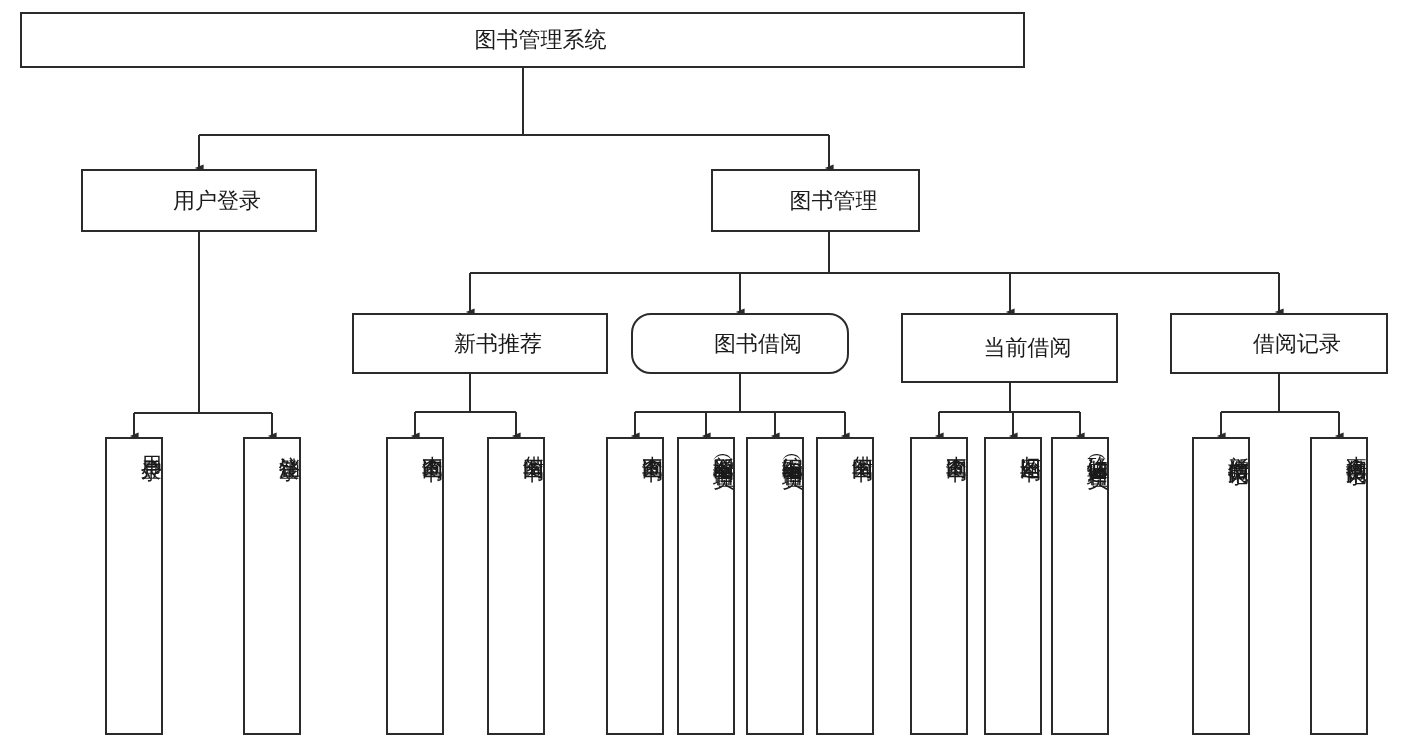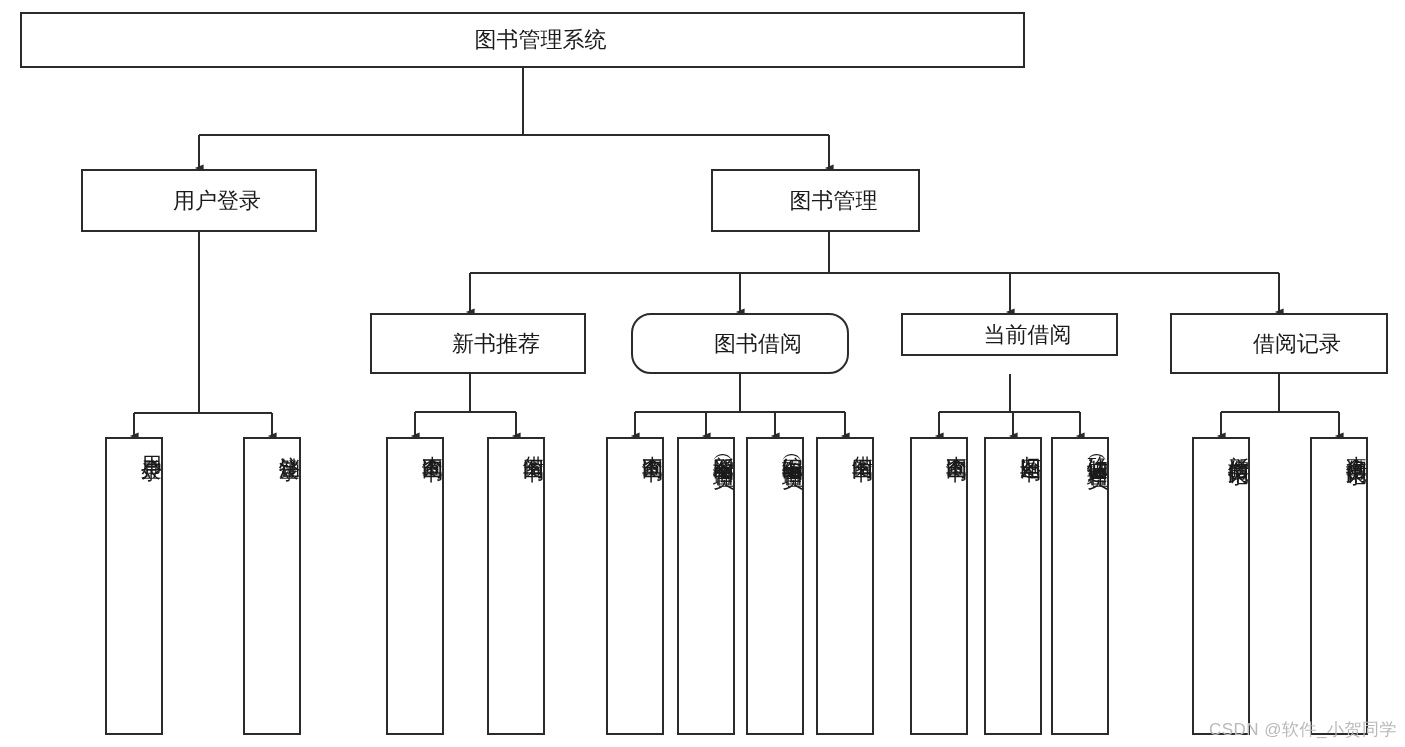--- a/index.html
+++ b/index.html
@@ -126,27 +126,27 @@
   <div id="node-layer">
       <div class="node horizontal" style="left: 20px; top: 12px; width: 1005px; height: 56px;">
         <span class="node-label">图书管理系统</span>
       </div>
       <div class="node horizontal" style="left: 81px; top: 169px; width: 236px; height: 63px;">
         <span class="node-label">用户登录</span>
       </div>
       <div class="node horizontal" style="left: 711px; top: 169px; width: 209px; height: 63px;">
         <span class="node-label">图书管理</span>
       </div>
-      <div class="node horizontal" style="left: 370px; top: 313px; width: 216px; height: 61px;">
+      <div class="node horizontal" style="left: 352px; top: 313px; width: 256px; height: 61px;">
         <span class="node-label">新书推荐</span>
       </div>
       <div class="node horizontal" style="left: 631px; top: 313px; width: 218px; height: 61px; border-radius: 20px;">
         <span class="node-label">图书借阅</span>
       </div>
-      <div class="node horizontal" style="left: 901px; top: 313px; width: 217px; height: 43px;">
+      <div class="node horizontal" style="left: 901px; top: 313px; width: 217px; height: 70px;">
         <span class="node-label">当前借阅</span>
       </div>
       <div class="node horizontal" style="left: 1170px; top: 313px; width: 218px; height: 61px;">
         <span class="node-label">借阅记录</span>
       </div>
       <div class="node vertical" style="left: 105px; top: 437px; width: 58px; height: 298px;">
         <span class="node-label">用户登录</span>
       </div>
       <div class="node vertical" style="left: 243px; top: 437px; width: 58px; height: 298px;">
         <span class="node-label">注销登录</span>
@@ -179,14 +179,13 @@
         <span class="node-label">确认归还（管理员）</span>
       </div>
       <div class="node vertical tall-text" style="left: 1192px; top: 437px; width: 58px; height: 298px;">
         <span class="node-label">新增借阅记录</span>
       </div>
       <div class="node vertical tall-text" style="left: 1310px; top: 437px; width: 58px; height: 298px;">
         <span class="node-label">查询借阅记录</span>
       </div>
     </div>
 
-  <div id="watermark">CSDN @软件_小贺同学</div>
 </div>
 
 </body></html>

